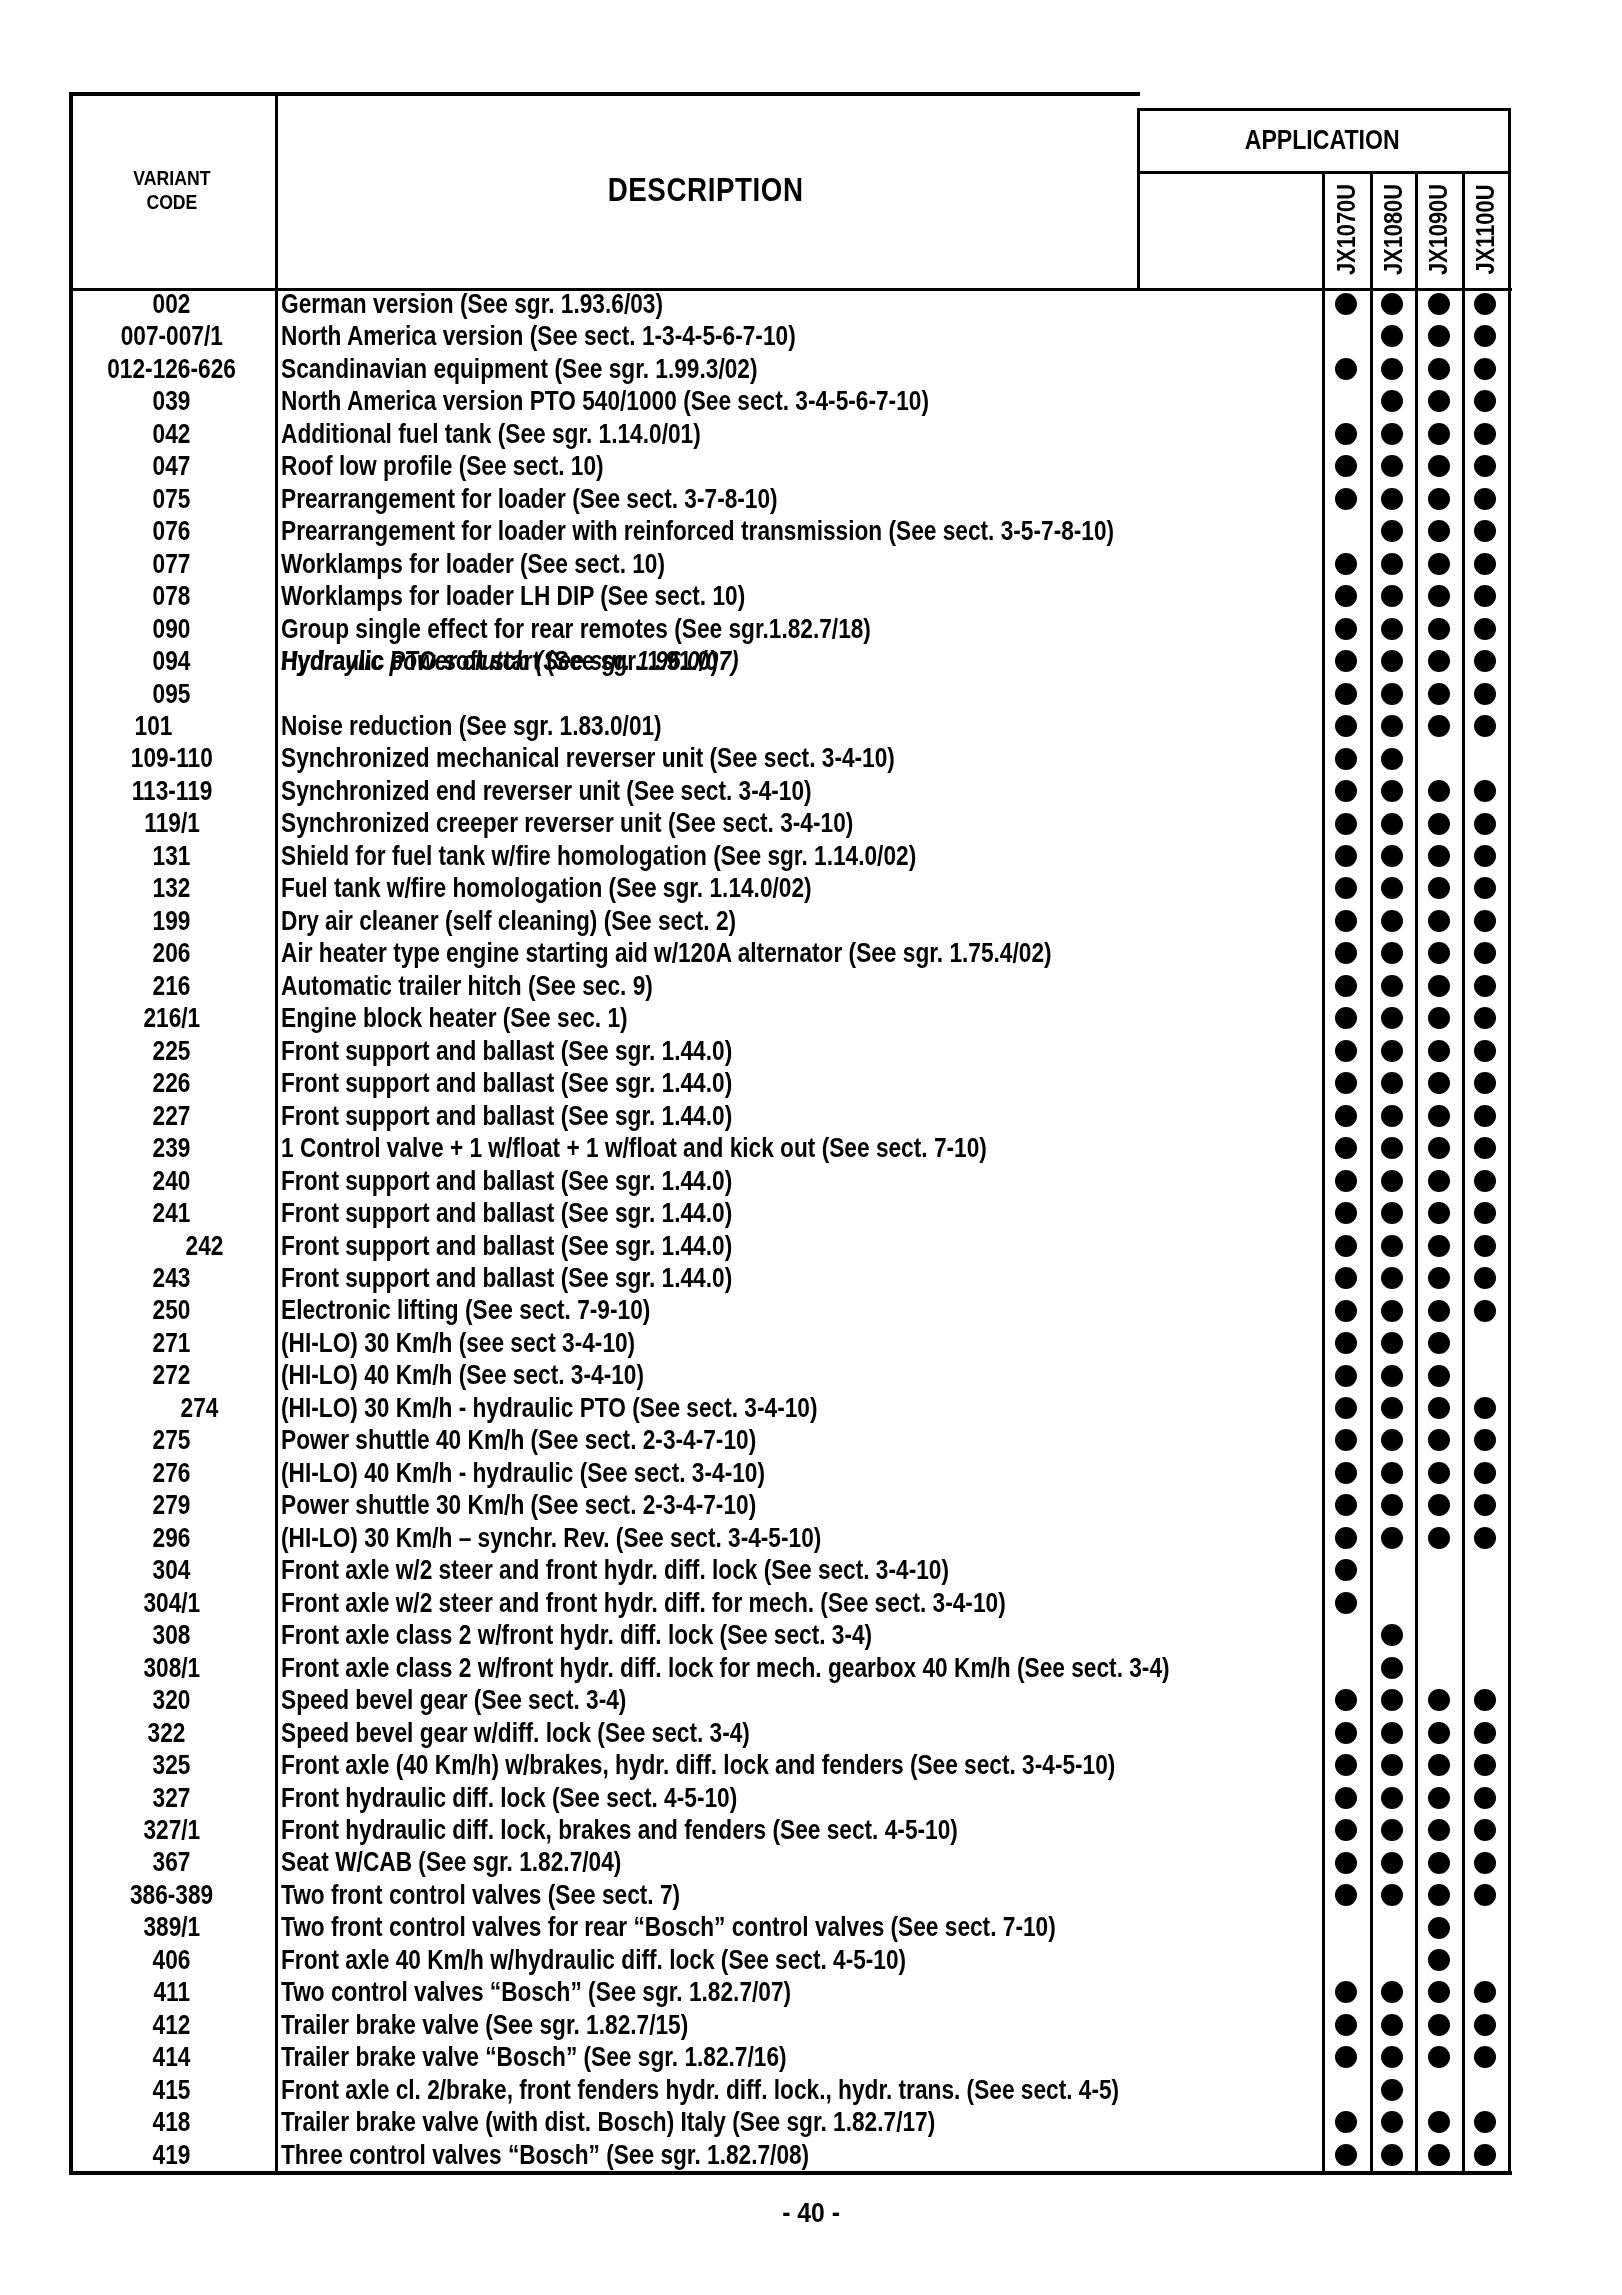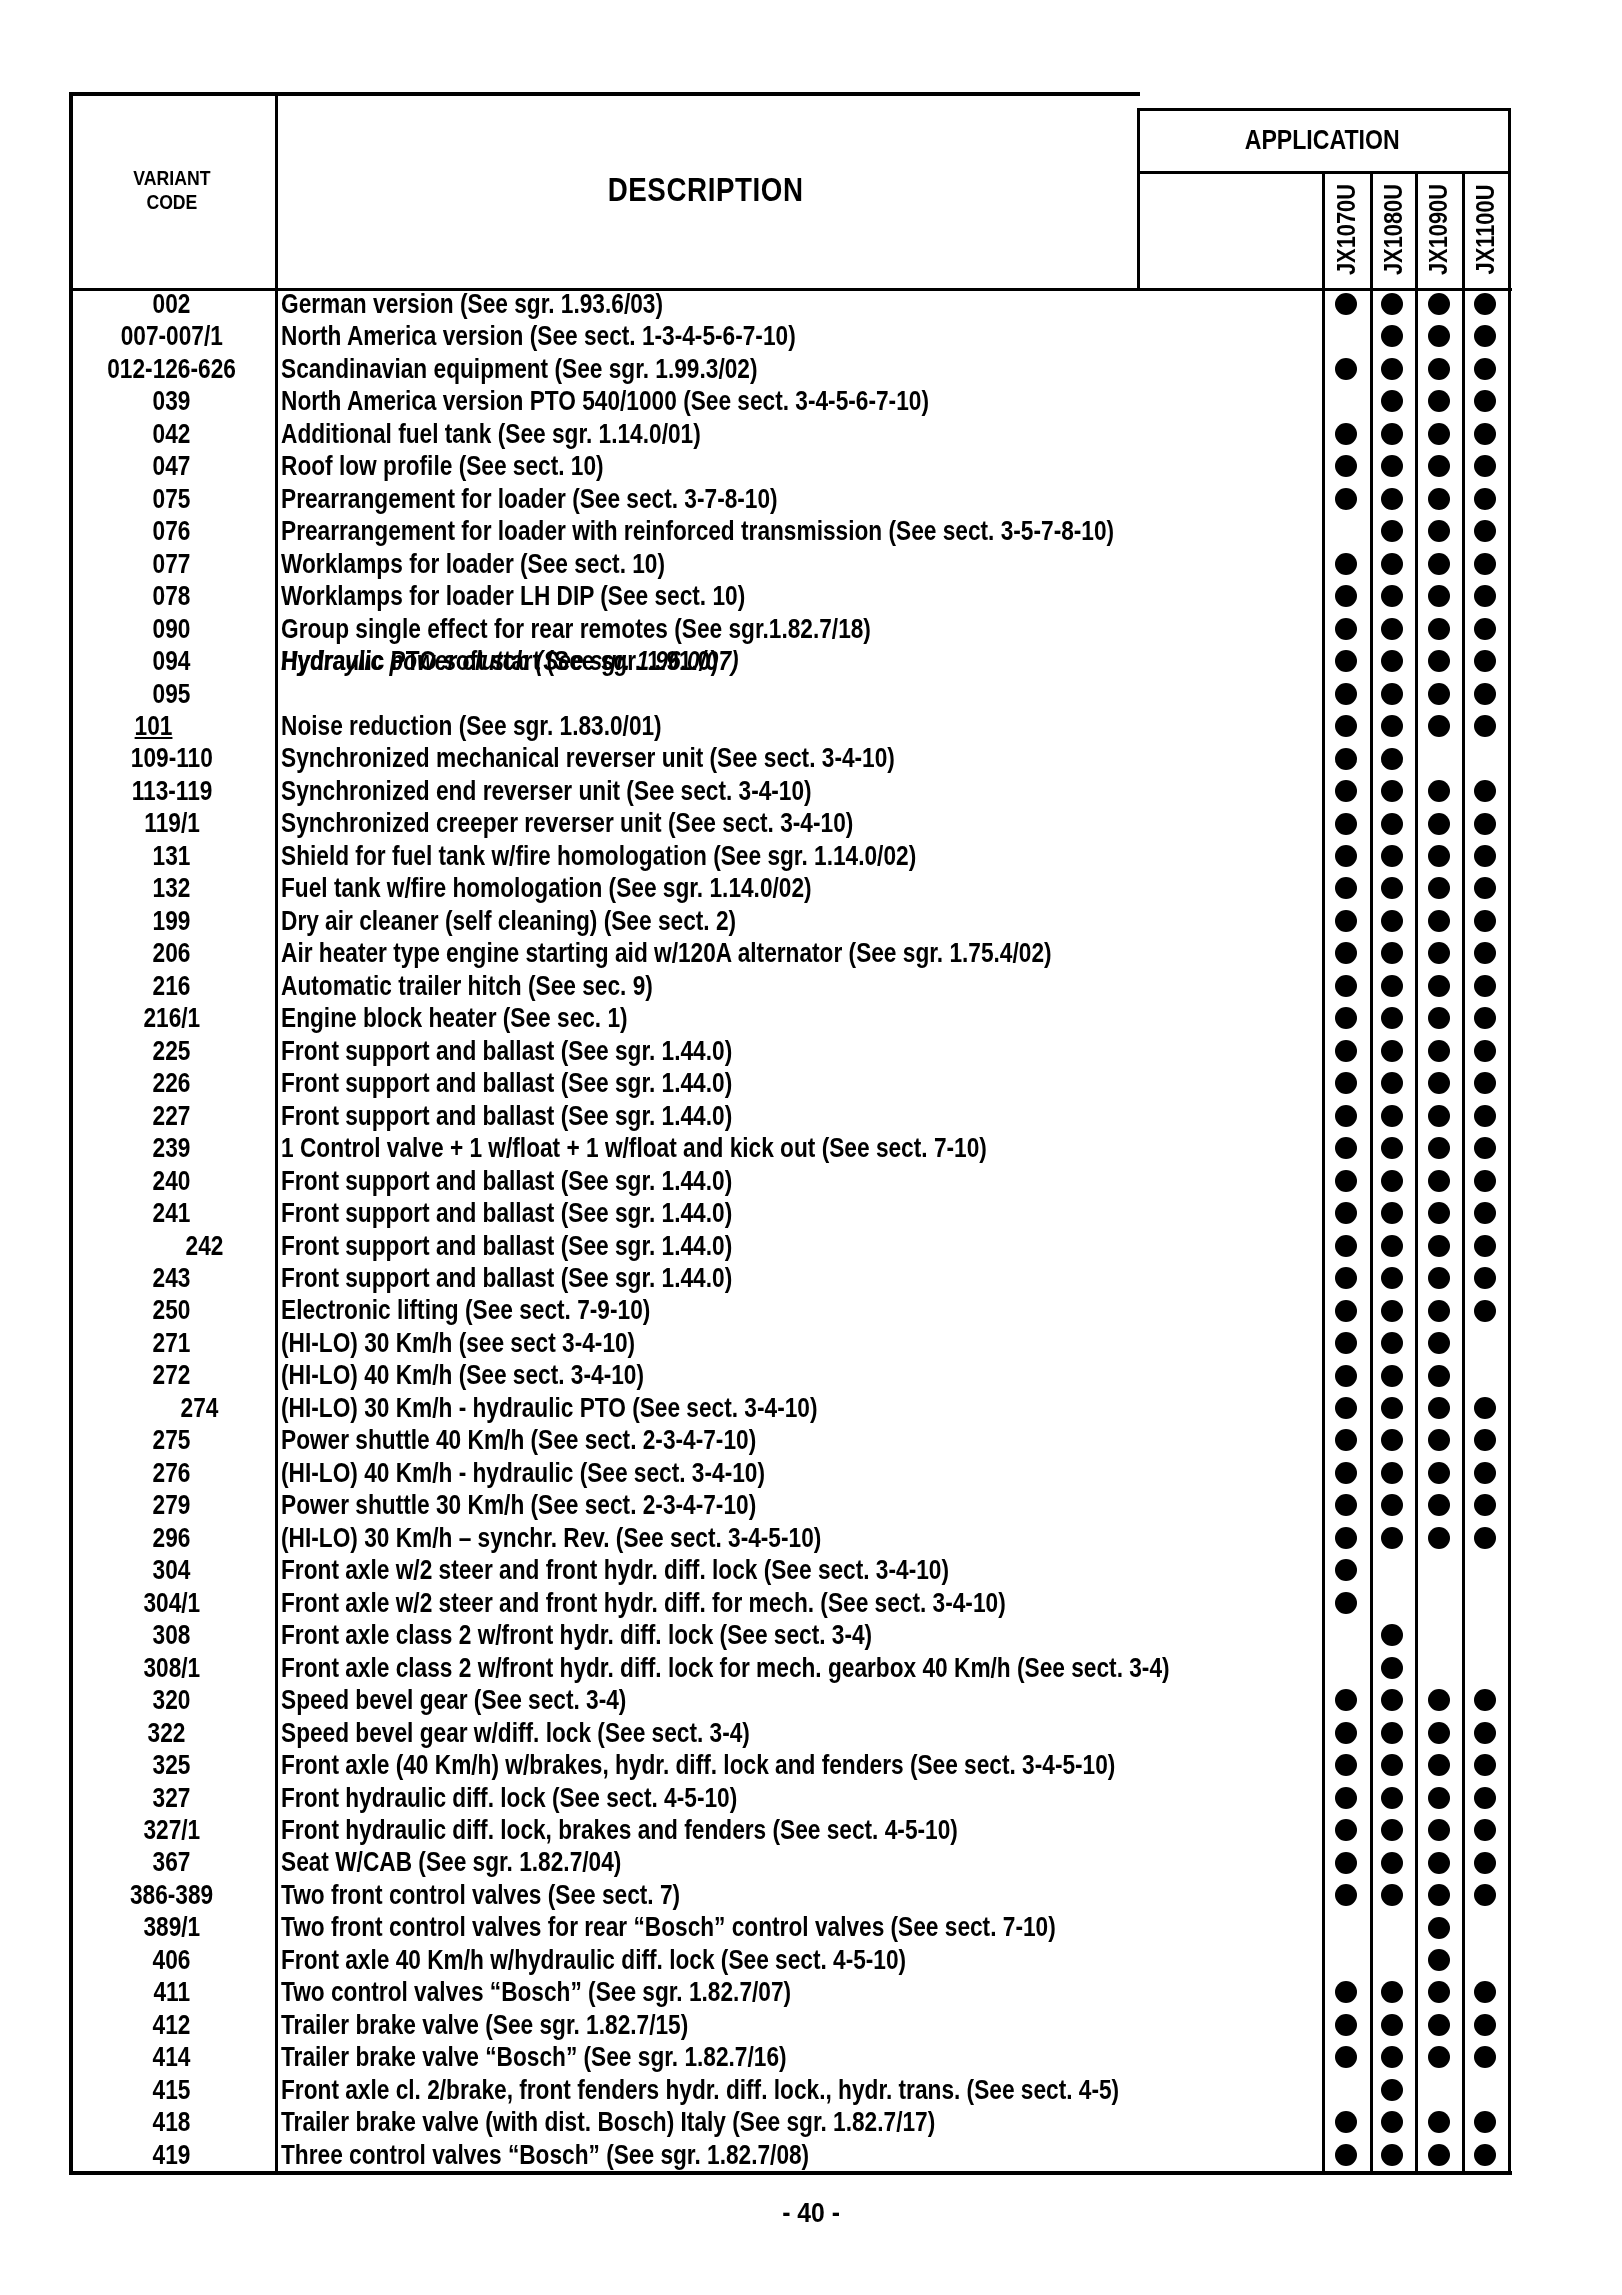--- a/index.html
+++ b/index.html
@@ -175,21 +175,21 @@
     <div class="codeCell" style="left: 69px; top: 678px; width: 206px; height: 32px;">
       <span>095</span>
     </div>
     <div class="descCell" style="left: 281px; top: 645px; width: 1037px; height: 32px; font-style: italic;">
       <span>Hydraylic power clutch (See sgr. 1.96.0/07)</span>
     </div>
     <div class="dot" style="left: 1335px; top: 683px;"></div>
     <div class="dot" style="left: 1381px; top: 683px;"></div>
     <div class="dot" style="left: 1428px; top: 683px;"></div>
     <div class="dot" style="left: 1474px; top: 683px;"></div>
-    <div class="codeCell" style="left: 69px; top: 710px; width: 170px; height: 32px; text-decoration: underline;">
+    <div class="codeCell" style="left: 69px; top: 710px; width: 170px; height: 32px;">
       <span>101</span>
     </div>
     <div class="descCell" style="left: 281px; top: 710px; width: 1037px; height: 32px;">
       <span>Noise reduction (See sgr. 1.83.0/01)</span>
     </div>
     <div class="dot" style="left: 1335px; top: 715px;"></div>
     <div class="dot" style="left: 1381px; top: 715px;"></div>
     <div class="dot" style="left: 1428px; top: 715px;"></div>
     <div class="dot" style="left: 1474px; top: 715px;"></div>
     <div class="codeCell" style="left: 69px; top: 742px; width: 206px; height: 32px;">

